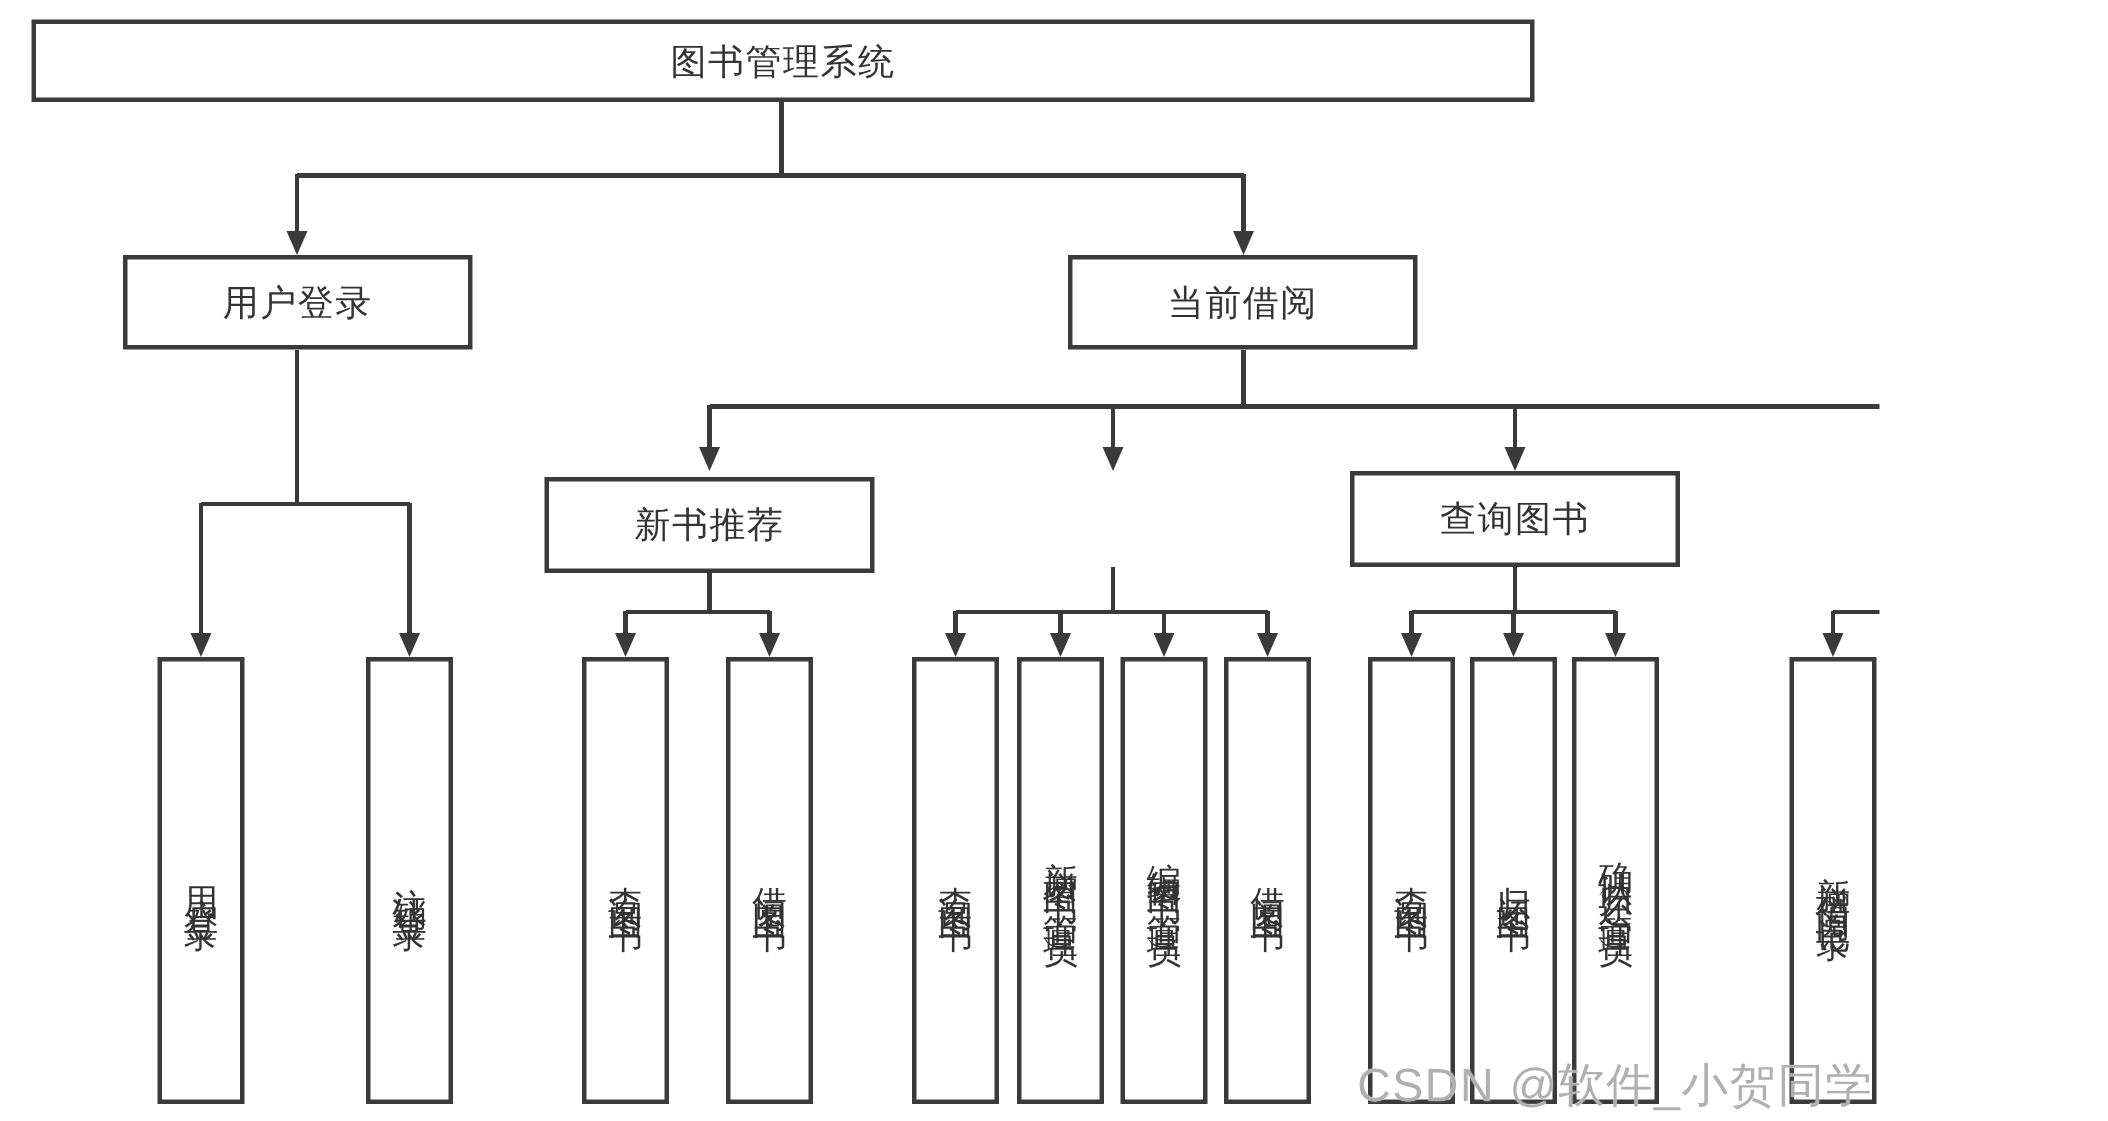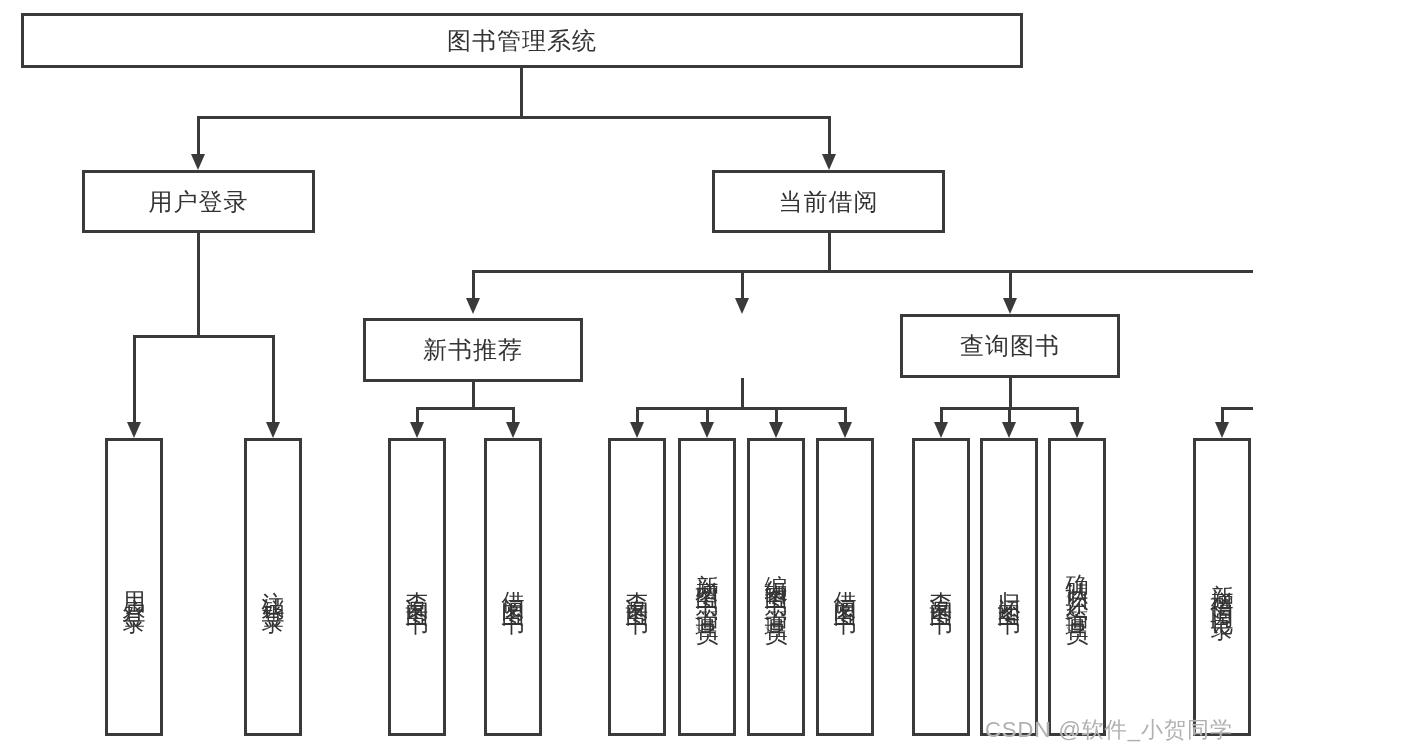--- a/index.html
+++ b/index.html
@@ -41,23 +41,23 @@
   .node.leaf .label {
     writing-mode: vertical-rl;
     text-orientation: mixed;
     font-size: 23px;
     letter-spacing: 7px;
     line-height: 1;
     color: #333333;
   }
   .watermark {
     position: absolute;
-    right: 20px;
+    right: 4px;
     bottom: 2px;
-    font-size: 22px;
+    font-size: 31px;
     color: #b0b0b0;
     letter-spacing: 1px;
     white-space: nowrap;
     text-shadow: 0 0 1px rgba(255,255,255,0.9);
   }
 </style>
 </head>
 <body>
 
 <div class="canvas">

